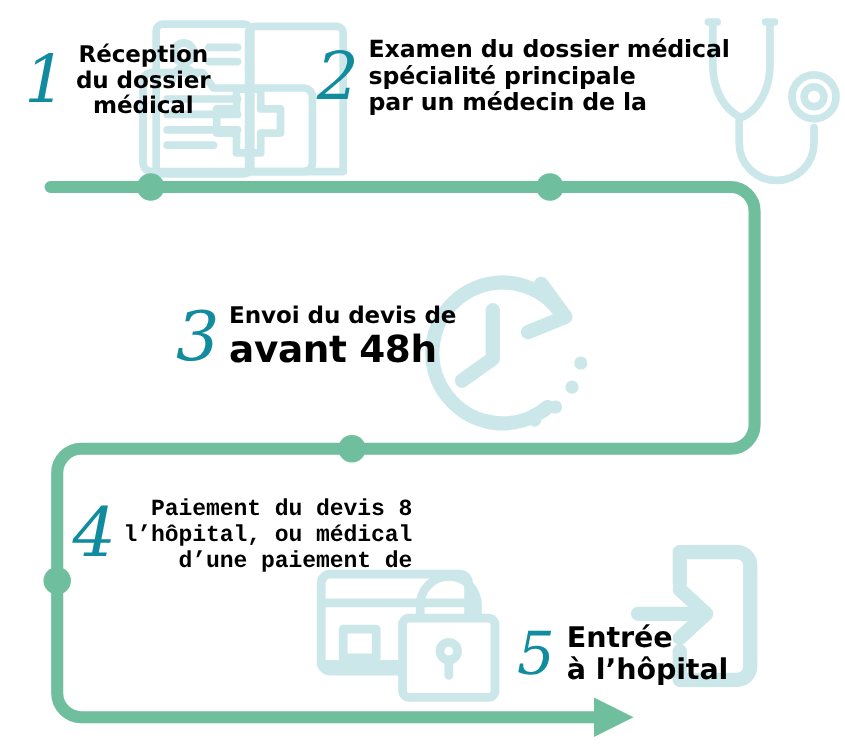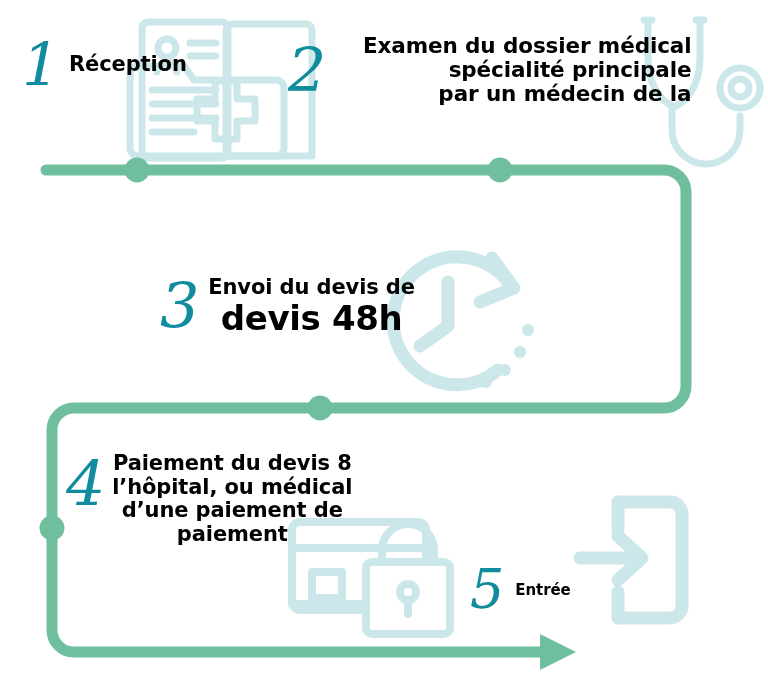--- a/index.html
+++ b/index.html
@@ -49,43 +49,43 @@
   }
 
   
   #step-1 { left: 22px; top: 38px; }
   #step-1 .numeral { font-size: 60px; margin-right: 10px; }
   #step-1 .label { font-size: 21px; text-align: center; }
 
   
   #step-2 { left: 288px; top: 34px; }
   #step-2 .numeral { font-size: 60px; margin-right: 10px; }
-  #step-2 .label { font-size: 21.5px; text-align: right; margin-left: 28px; }
+  #step-2 .label { font-size: 21.5px; text-align: left; }
 
   
   #step-3 { left: 160px; top: 276px; }
   #step-3 .numeral { font-size: 62px; margin-right: 10px; }
-  #step-3 .label { font-size: 21px; text-align: center; }
+  #step-3 .label { font-size: 21px; text-align: left; }
   #step-3 .label .big {
     display: block;
     font-size: 34px;
     line-height: 1.05;
     letter-spacing: -0.01em;
     margin-top: 1px;
   }
 
   
   #step-4 { left: 66px; top: 452px; align-items: flex-start; }
   #step-4 .numeral { font-size: 62px; margin-right: 8px; margin-top: 4px; }
-  #step-4 .label { font-size: 21px; text-align: center; max-width: 300px; }
+  #step-4 .label { font-size: 21px; text-align: right; max-width: 300px; font-family: Liberation Mono, monospace; }
 
   
   #step-5 { left: 470px; top: 566px; }
   #step-5 .numeral { font-size: 54px; margin-right: 12px; }
-  #step-5 .label { font-size: 15px; text-align: left; }
+  #step-5 .label { font-size: 26px; text-align: left; }
 </style>
 </head>
 <body>
 
 <div id="canvas">
 
   <svg class="layer" id="deco-layer" viewBox="0 0 768 680">
 
     <g fill="none" stroke="#CCE7EA" stroke-width="7" stroke-linecap="round" stroke-linejoin="round">
 
@@ -191,51 +191,53 @@
     <circle cx="320" cy="408" r="12.5" fill="#6FBF9E"></circle>
     <circle cx="52" cy="528" r="12.5" fill="#6FBF9E"></circle>
   </svg>
 
   <div class="layer" id="text-layer">
 
     <div class="step" id="step-1">
       <div class="numeral">1</div>
       <div class="label">
         <div>Réception</div>
+        <div>du dossier</div>
+        <div>médical</div>
       </div>
     </div>
 
     <div class="step" id="step-2">
       <div class="numeral">2</div>
       <div class="label">
         <div>Examen du dossier médical</div>
         <div>spécialité principale</div>
         <div>par un médecin de la</div>
       </div>
     </div>
 
     <div class="step" id="step-3">
       <div class="numeral">3</div>
       <div class="label">
         <div>Envoi du devis de</div>
-        <span class="big">devis 48h</span>
+        <span class="big">avant 48h</span>
       </div>
     </div>
 
     <div class="step" id="step-4">
       <div class="numeral">4</div>
       <div class="label">
         <div>Paiement du devis 8</div>
         <div>l’hôpital, ou médical</div>
         <div>d’une paiement de</div>
-        <div>paiement</div>
       </div>
     </div>
 
     <div class="step" id="step-5">
       <div class="numeral">5</div>
       <div class="label">
         <div>Entrée</div>
+        <div>à l’hôpital</div>
       </div>
     </div>
 
   </div>
 </div>
 
 </body></html>

